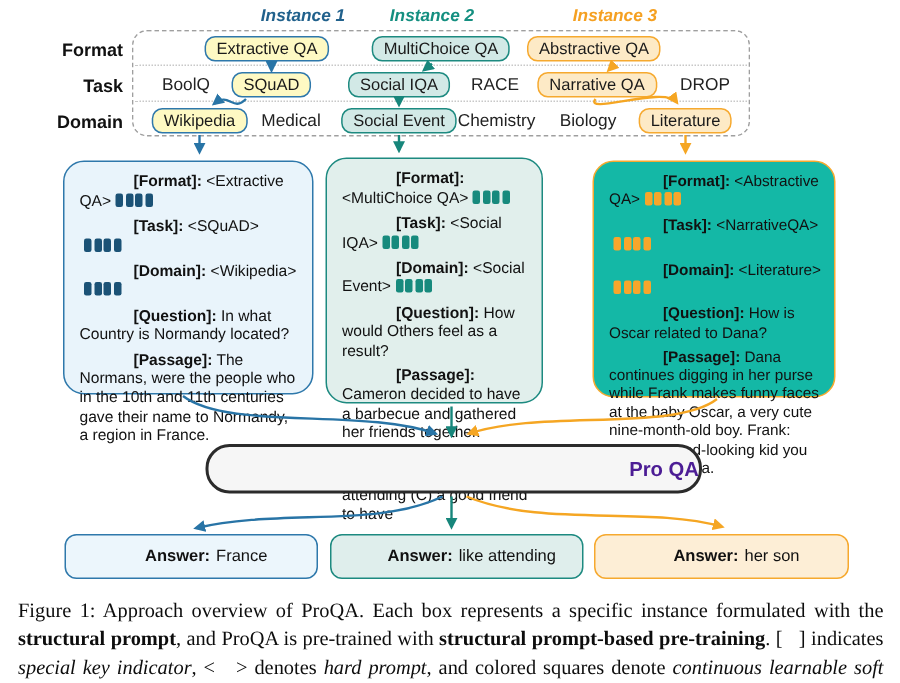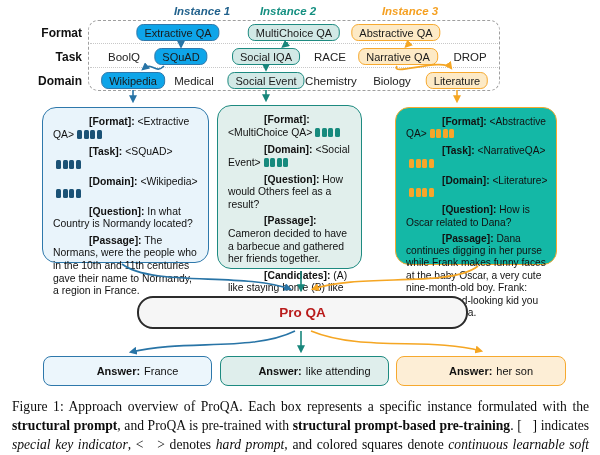--- a/index.html
+++ b/index.html
@@ -15,21 +15,21 @@
   .row-sep { position:absolute; left:90px; width:408px; height:0;
              border-top:1px dotted #c8c8c8; }
   .inst-label { position:absolute; top:5px; transform:translateX(-50%);
                 font-size:11.5px; font-weight:bold; font-style:italic; }
   .inst-label.c1 { color:#21618c;margin-left:25px; }
   .inst-label.c2 { color:#148f80; }
   .inst-label.c3 { color:#f5a021; }
 
   .chip { position:absolute; transform:translateX(-50%); font-size:11px;
           padding:1.5px 7px; border-radius:7px; white-space:nowrap; color:#1a1a1a; }
-  .chip.blue   { background:#0ea5e9; border:1.5px solid #2e78ab; }
+  .chip.blue   { background:#fef9c3; border:1.5px solid #2e78ab; }
   .chip.teal   { background:#d2e9e6; border:1.5px solid #1d8a80; }
   .chip.orange { background:#fdeac6; border:1.5px solid #f6a92f; }
   .plain { position:absolute; transform:translateX(-50%); font-size:11.5px;
            color:#222; white-space:nowrap; }
 
   
   .ibox { position:absolute; border-radius:14px; padding:8px 8px 5px 10px;
           font-size:10.4px; line-height:1.22; color:#111; }
   .ibox.blue   { background:#e9f4fb; border:1.7px solid #2e78ab; }
   .ibox.teal   { background:#e1efec; border:1.7px solid #1d8a80; }
@@ -38,22 +38,22 @@
   .field .k { font-weight:bold;margin-left:36px; }
   .sq { display:inline-block; margin-left:3px; vertical-align:-1px; white-space:nowrap; }
   .sq i { display:inline-block; width:5px; height:9px; border-radius:1.5px; margin-right:1.5px; }
   .sq.blue i   { background:#1b5276; }
   .sq.teal i   { background:#178a7d; }
   .sq.orange i { background:#f7a62b; }
 
   
   .model-box { position:absolute; left:137px; top:296px; width:331px; height:33px;
                background:#f6f6f6; border:2px solid #2b2b2b; border-radius:16px;
-               display:flex; align-items:center; justify-content:center;
-               font-size:13.5px; font-weight:bold; color:#b91c1c; }
+               display:flex; align-items:center; justify-content:flex-end;
+               font-size:13.5px; font-weight:bold; color:#4c1d95; }
   .ans { position:absolute; top:356px; height:30px; border-radius:8px;
          display:flex; align-items:center; justify-content:center;
          font-size:11px; color:#111;padding-left:20px; }
   .ans .k { font-weight:bold; margin-right:4px; }
   .ans.blue   { background:#ecf6fc; border:1.6px solid #2e78ab; }
   .ans.teal   { background:#dfeeec; border:1.6px solid #1d8a80; }
   .ans.orange { background:#fdeed6; border:1.6px solid #f6a92f; }
 
   
   .caption { position:absolute; left:12px; top:398px; width:577px;
@@ -102,20 +102,21 @@
   <div class="ibox blue" style="left:42px; top:107px; width:167px; height:156px">
     <div class="field"><span class="k">[Format]:</span> <span>&lt;Extractive QA&gt;</span><span class="sq blue"><i></i><i></i><i></i><i></i></span></div>
     <div class="field"><span class="k">[Task]:</span> <span>&lt;SQuAD&gt;</span><span class="sq blue"><i></i><i></i><i></i><i></i></span></div>
     <div class="field"><span class="k">[Domain]:</span> <span>&lt;Wikipedia&gt;</span><span class="sq blue"><i></i><i></i><i></i><i></i></span></div>
     <div class="field"><span class="k">[Question]:</span> <span>In what Country is Normandy located?</span></div>
     <div class="field"><span class="k">[Passage]:</span> <span>The Normans, were the people who in the 10th and 11th centuries gave their name to Normandy, a region in France.</span></div>
   </div>
 
   <div class="ibox teal" style="left:217px; top:105px; width:145px; height:164px">
     <div class="field"><span class="k">[Format]:</span> <span>&lt;MultiChoice QA&gt;</span><span class="sq teal"><i></i><i></i><i></i><i></i></span></div>
+    <div class="field"><span class="k">[Task]:</span> <span>&lt;Social IQA&gt;</span><span class="sq teal"><i></i><i></i><i></i><i></i></span></div>
     <div class="field"><span class="k">[Domain]:</span> <span>&lt;Social Event&gt;</span><span class="sq teal"><i></i><i></i><i></i><i></i></span></div>
     <div class="field"><span class="k">[Question]:</span> <span>How would Others feel as a result?</span></div>
     <div class="field"><span class="k">[Passage]:</span> <span>Cameron decided to have a barbecue and gathered her friends together.</span></div>
     <div class="field"><span class="k">[Candidates]:</span> <span>(A) like staying home (B) like attending (C) a good friend to have</span></div>
   </div>
 
   <div class="ibox orange" style="left:395px; top:107px; width:162px; height:158px; font-size:10.2px">
     <div class="field"><span class="k">[Format]:</span> <span>&lt;Abstractive QA&gt;</span><span class="sq orange"><i></i><i></i><i></i><i></i></span></div>
     <div class="field"><span class="k">[Task]:</span> <span>&lt;NarrativeQA&gt;</span><span class="sq orange"><i></i><i></i><i></i><i></i></span></div>
     <div class="field"><span class="k">[Domain]:</span> <span>&lt;Literature&gt;</span><span class="sq orange"><i></i><i></i><i></i><i></i></span></div>

